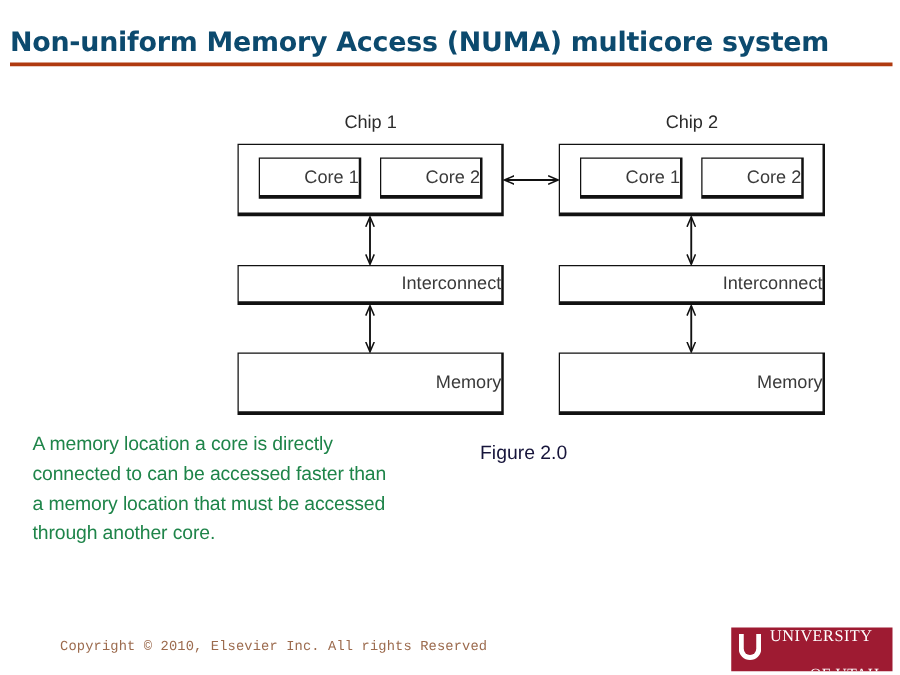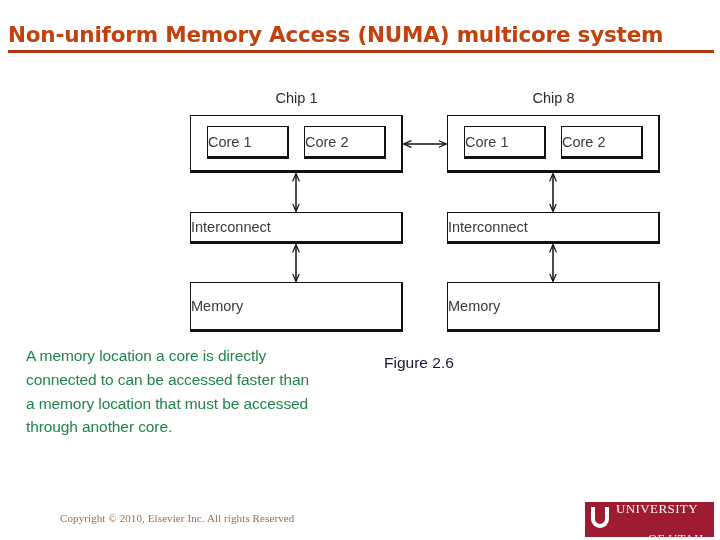--- a/index.html
+++ b/index.html
@@ -18,21 +18,21 @@
   
   #slide-title {
     position: absolute;
     left: 8px;
     top: 22px;
     width: 706px;
     font-family: "DejaVu Sans", sans-serif;
     font-size: 21.5px;
     font-weight: bold;
     letter-spacing: -0.2px;
-    color: #c2410c;
+    color: #0c4a6e;
     white-space: nowrap;
     border-bottom: 3px solid #B03A10;
     padding-bottom: 2px;
     line-height: 26px;
   }
 
   
   #diagram {
     position: absolute;
     left: 0;
@@ -59,21 +59,21 @@
     border-bottom-width: 3.2px;
     border-right-width: 2.4px;
   }
 
   .box-label {
     position: absolute;
     left: 0;
     right: 0;
     top: 50%;
     transform: translateY(-50%);
-    text-align: left;
+    text-align: right;
     font-family: "Liberation Sans", sans-serif;
     font-size: 14.5px;
     color: #3a3a3a;
     white-space: nowrap;
   }
 
   .core-box {
     border: 1.4px solid #111111;
     border-bottom-width: 3px;
     border-right-width: 2.6px;
@@ -98,23 +98,23 @@
     top: 354px;
     font-family: "Liberation Sans", sans-serif;
     font-size: 15.5px;
     color: #17153B;
     white-space: nowrap;
   }
 
   
   #copyright {
     position: absolute;
-    left: 60px;
+    left: 48px;
     top: 512px;
-    font-family: Liberation Serif, serif;
+    font-family: Liberation Mono, monospace;
     font-size: 11px;
     color: #9C6B4E;
     white-space: nowrap;
     letter-spacing: 0.1px;
   }
 
   #utah-logo {
     position: absolute;
     left: 585px;
     top: 502px;
@@ -177,21 +177,21 @@
   }
 </style>
 </head>
 <body>
 
 <div id="slide-title">Non-uniform Memory Access (NUMA) multicore system</div>
 
 <div id="diagram">
 
   <div class="chip-label" style="left:190px; top:90px; width:213px;">Chip 1</div>
-  <div class="chip-label" style="left:447px; top:90px; width:213px;">Chip 8</div>
+  <div class="chip-label" style="left:447px; top:90px; width:213px;">Chip 2</div>
 
   <div class="box" style="left:190px; top:115px; width:213px; height:58px;">
     <div class="box core-box" style="left:16px; top:10px; width:82px; height:33px;">
       <div class="box-label">Core 1</div>
     </div>
     <div class="box core-box" style="left:113px; top:10px; width:82px; height:33px;">
       <div class="box-label">Core 2</div>
     </div>
   </div>
 
@@ -235,21 +235,21 @@
     <line x1="296" y1="245" x2="296" y2="281" stroke="#111111" stroke-width="1.5" marker-start="url(#ah-rev)" marker-end="url(#ah)"></line>
 
     <line x1="553" y1="174" x2="553" y2="211" stroke="#111111" stroke-width="1.5" marker-start="url(#ah-rev)" marker-end="url(#ah)"></line>
 
     <line x1="553" y1="245" x2="553" y2="281" stroke="#111111" stroke-width="1.5" marker-start="url(#ah-rev)" marker-end="url(#ah)"></line>
   </svg>
 </div>
 
 <div id="body-text">A memory location a core is directly connected to can be accessed faster than a memory location that must be accessed through another core.</div>
 
-<div id="figure-caption">Figure 2.6</div>
+<div id="figure-caption">Figure 2.0</div>
 
 <div id="copyright">Copyright © 2010, Elsevier Inc. All rights Reserved</div>
 
 <div id="utah-logo">
   <span class="u-mark">
     <span class="u-glyph"></span>
     <span class="u-notch"></span>
   </span>
   <span class="u-words">
     <span class="w-the">THE</span>

